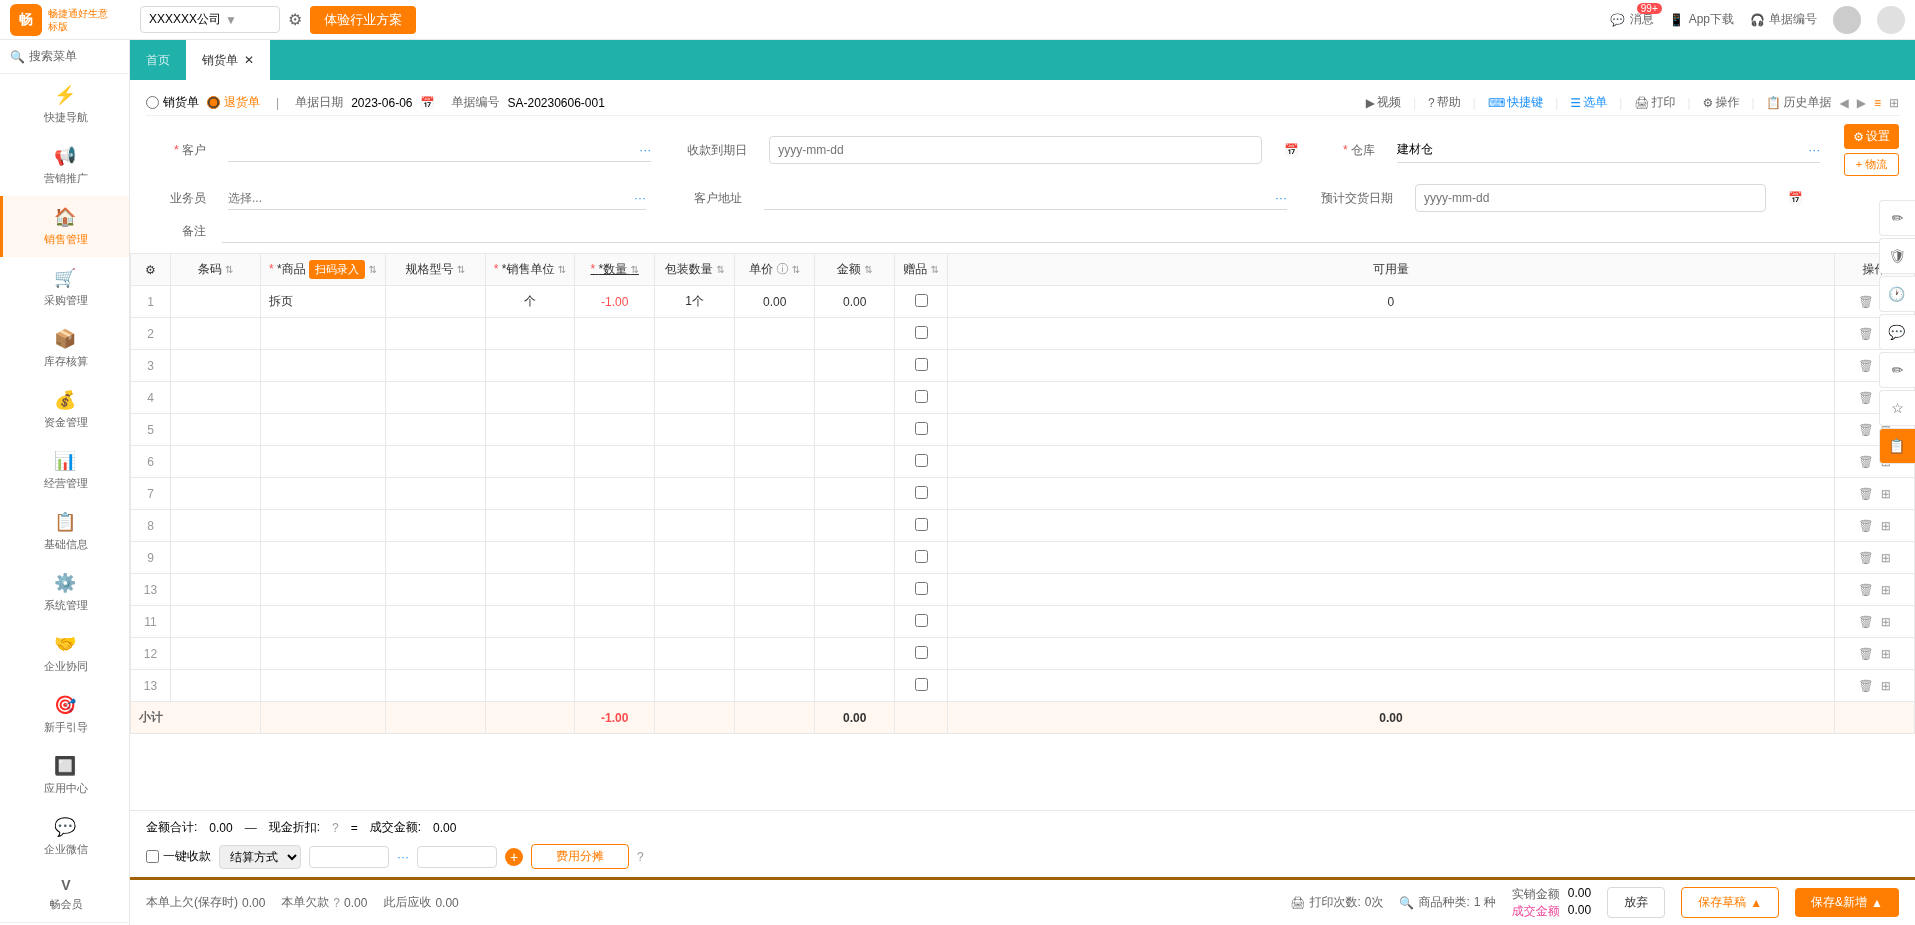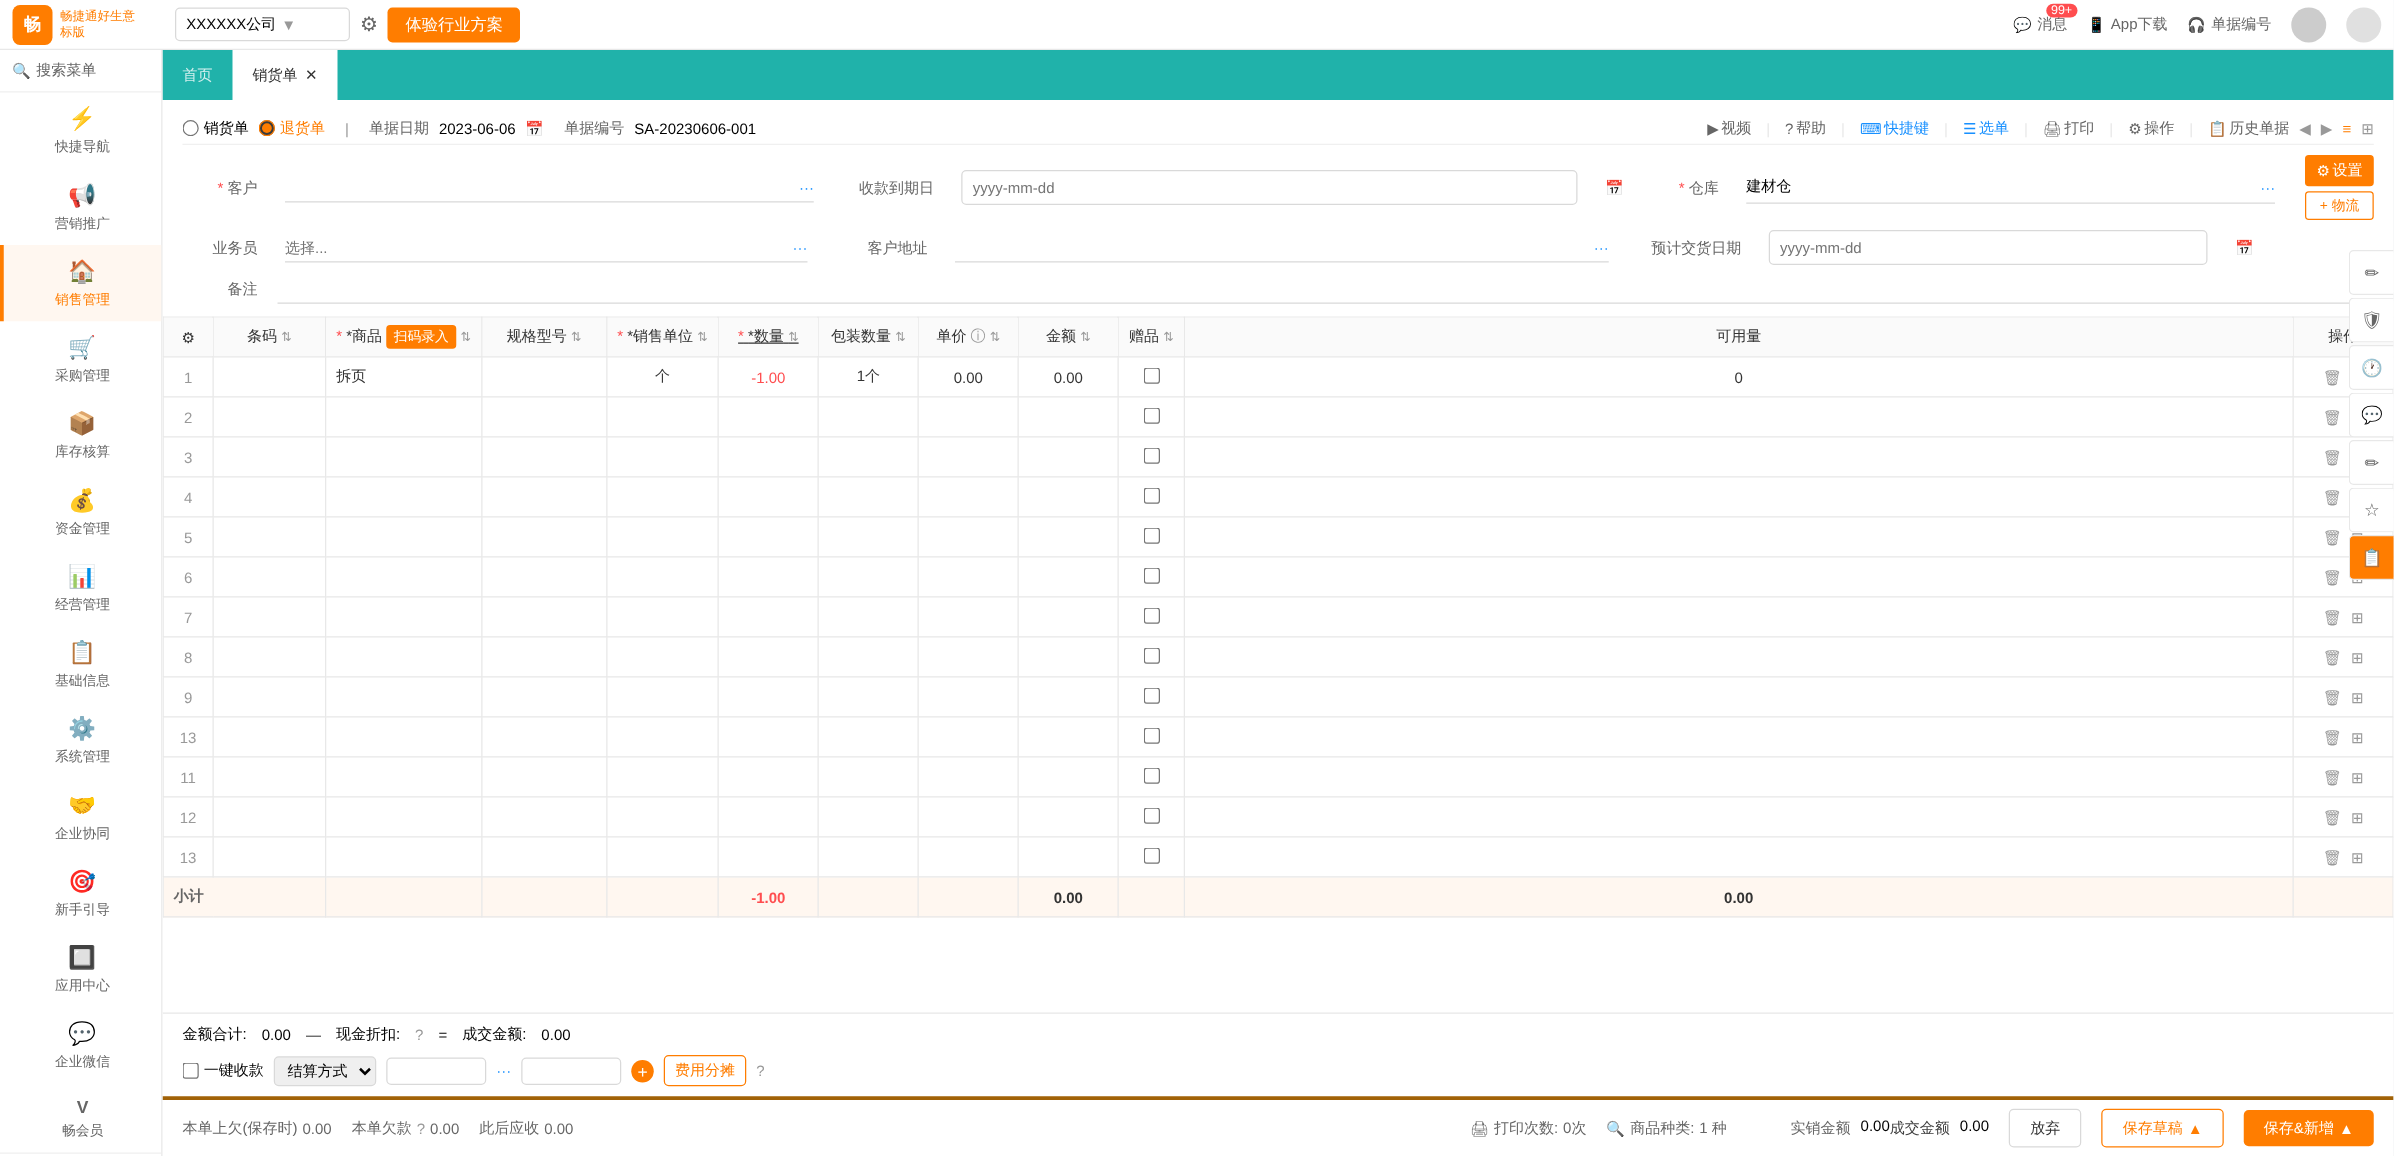--- a/index.html
+++ b/index.html
@@ -74,21 +74,21 @@
     .required-star { color: #ff4d4f; }
     th .sort-icon { color: #999; font-size: 10px; }
 
     
     .bottom-bar { background: #fff; border-top: 1px solid #e8e8e8; padding: 8px 16px; flex-shrink: 0; }
     .amount-row { display: flex; align-items: center; gap: 12px; margin-bottom: 8px; }
     .minus-icon { color: #333; }
     .payment-row { display: flex; align-items: center; gap: 8px; }
     .checkbox-item { display: flex; align-items: center; gap: 4px; }
     .add-btn { background: #ff7d00; color: white; border: none; border-radius: 50%; width: 18px; height: 18px; cursor: pointer; font-size: 14px; display: flex; align-items: center; justify-content: center; }
-    .expense-btn { border: 1px solid #ff7d00; color: #ff7d00; background: #fff; border-radius: 4px; padding: 3px 8px; cursor: pointer; }
+    .expense-btn { border: 1px solid #ff7d00; color: #ff7d00; background: #fff; border-radius: 4px; padding: 3px 24px; cursor: pointer; }
 
     
     .footer { height: 48px; background: #fff; border-top: 3px solid #a16207; display: flex; align-items: center; padding: 0 16px; gap: 16px; flex-shrink: 0; }
     .footer-info { color: #666; display: flex; align-items: center; gap: 4px; }
     .btn-discard { border: 1px solid #d9d9d9; background: #fff; color: #333; border-radius: 4px; padding: 6px 16px; cursor: pointer; }
     .btn-save-draft { border: 1px solid #ff7d00; background: #fff; color: #ff7d00; border-radius: 4px; padding: 6px 16px; cursor: pointer; display: flex; align-items: center; gap: 4px; }
     .btn-save-new { background: #ff7d00; color: white; border: none; border-radius: 4px; padding: 6px 16px; cursor: pointer; display: flex; align-items: center; gap: 4px; }
 
     .help-icon { color: #999; cursor: pointer; font-size: 12px; }
     
@@ -660,27 +660,27 @@
         <div class="footer-info">
           <span>🖨</span>
           <span>打印次数:</span>
           <span>0次</span>
         </div>
         <div class="footer-info">
           <span>🔍</span>
           <span>商品种类:</span>
           <span>1 种</span>
         </div>
-        <div style="display:flex;flex-direction:row;align-items:flex-end;font-size:11px;margin-left:35px;">
+        <div style="display:flex;flex-direction:column;align-items:flex-end;font-size:11px;">
           <div style="display:flex;gap:8px;">
             <span style="color:#666;">实销金额</span>
             <span>0.00</span>
           </div>
           <div style="display:flex;gap:8px;">
-            <span style="color:#404040;">成交金额</span>
+            <span style="color:#ec4899;">成交金额</span>
             <span>0.00</span>
           </div>
         </div>
         <button class="btn-discard">放弃</button>
         <button class="btn-save-draft">
           <span>保存草稿</span>
           <span>▲</span>
         </button>
         <button class="btn-save-new">
           <span>保存&amp;新增</span>

